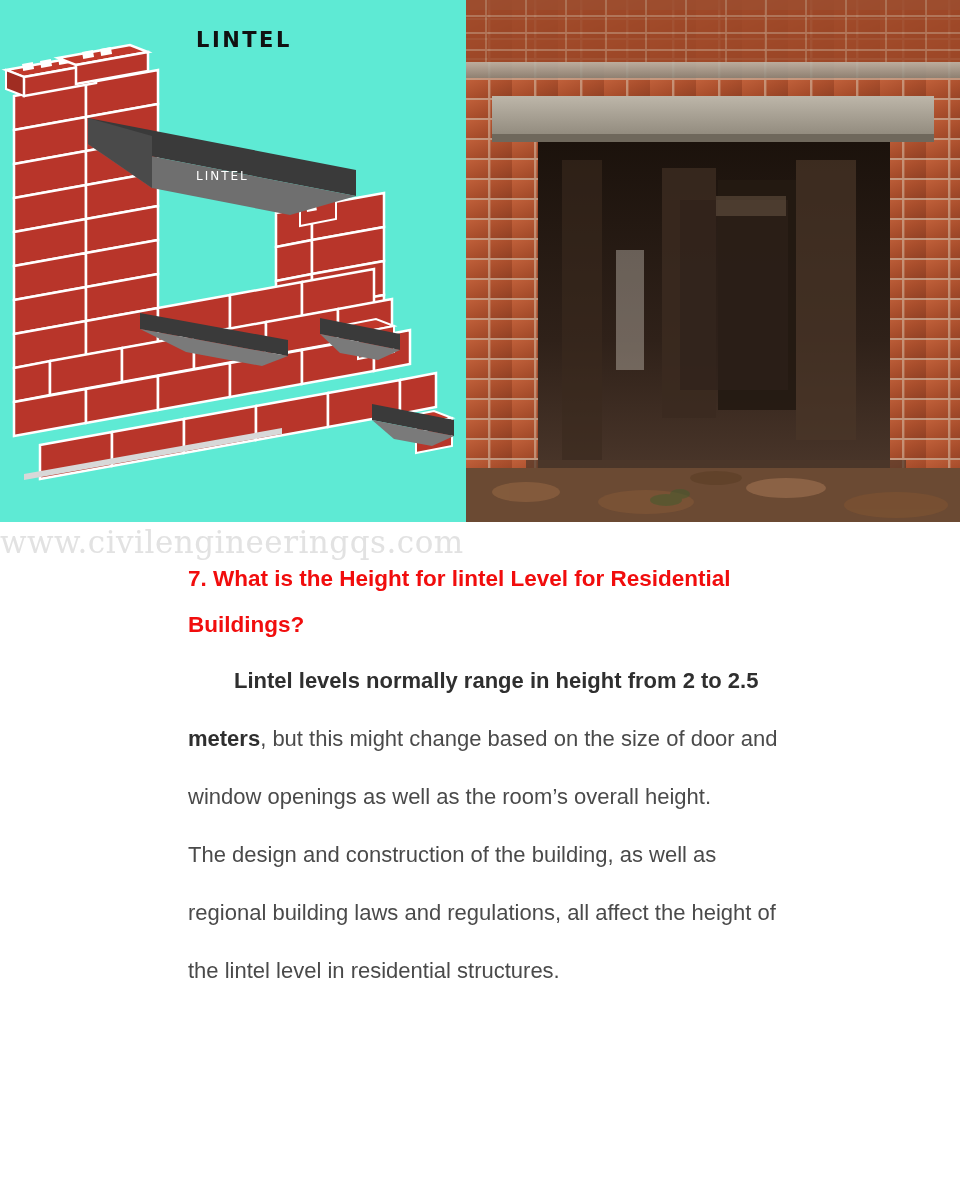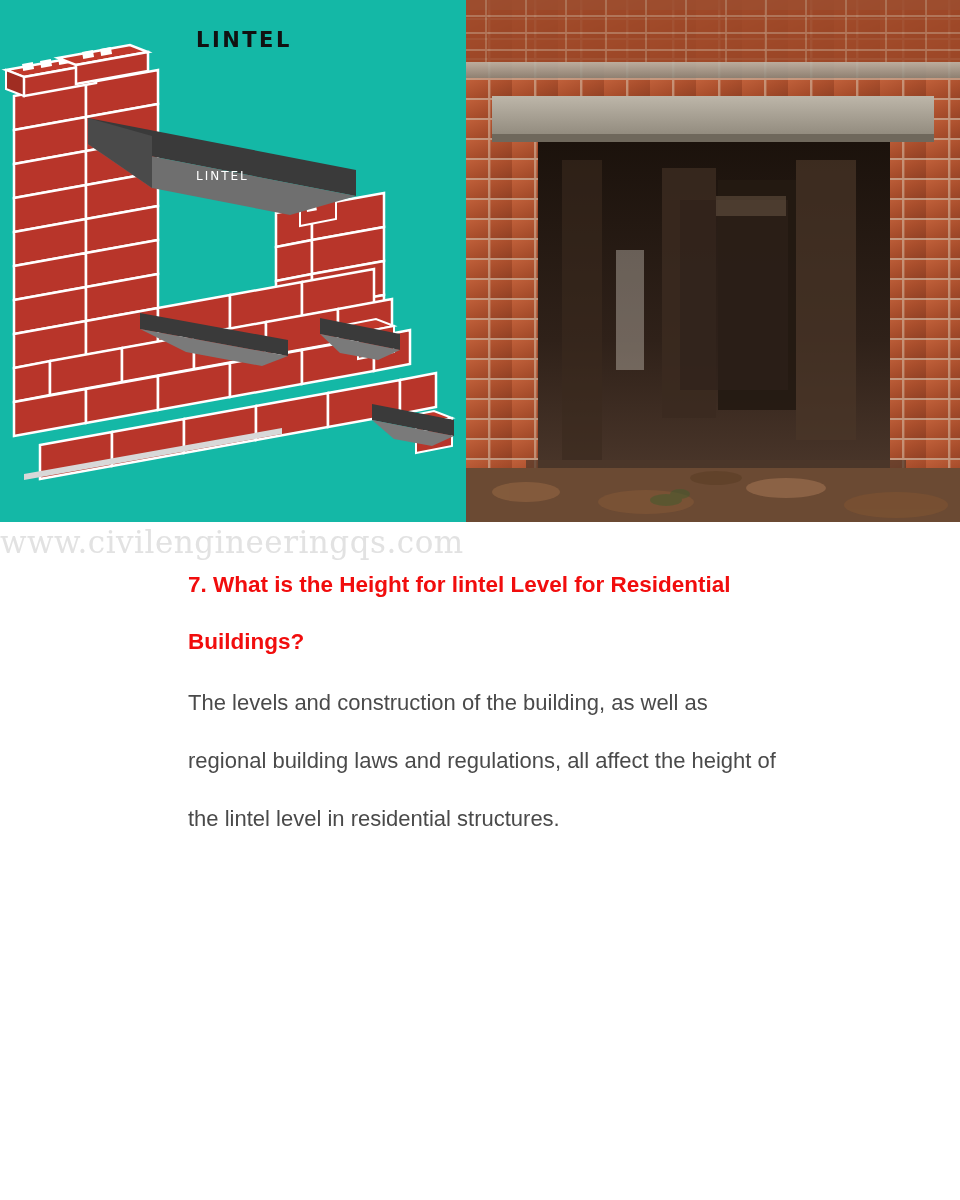--- a/index.html
+++ b/index.html
@@ -25,21 +25,21 @@
     height: 522px;
   }
 
   
   .illustration {
     position: absolute;
     top: 0;
     left: 0;
     width: 466px;
     height: 522px;
-    background: #14b8a6;
+    background: #5eead4;
   }
   .illus-title {
     position: absolute;
     top: 28px;
     left: 196px;
     font-size: 21px;
     letter-spacing: 2.5px;
     font-weight: 600;
     color: #111111;
     font-family: "DejaVu Sans", sans-serif;
@@ -81,21 +81,21 @@
   .content {
     position: absolute;
     top: 556px;
     left: 188px;
     width: 600px;
   }
   .question {
     color: #f10d0d;
     font-weight: bold;
     font-size: 22.5px;
-    line-height: 57px;
+    line-height: 46px;
     margin: 0 0 4px 0;
     font-family: "Liberation Sans", sans-serif;
   }
   .para {
     font-size: 22px;
     line-height: 58px;
     color: #4a4a4a;
     margin: 0;
     font-family: "Liberation Sans", sans-serif;
   }
@@ -294,14 +294,15 @@
         <ellipse cx="214" cy="494" rx="10" ry="5"></ellipse>
       </g>
     </svg>
   </div>
 </div>
 
 <div class="watermark">www.civilengineeringqs.com</div>
 
 <div class="content">
   <p class="question">7. What is the Height for lintel Level for Residential Buildings?</p>
-  <p class="para">The levels and construction of the building, as well as regional building laws and regulations, all affect the height of the lintel level in residential structures.</p>
+  <p class="para"><span class="indent"></span><b>Lintel levels normally range in height from 2 to 2.5 meters</b><span>, but this might change based on the size of door and window openings as well as the room’s overall height.</span></p>
+  <p class="para">The design and construction of the building, as well as regional building laws and regulations, all affect the height of the lintel level in residential structures.</p>
 </div>
 
 </body></html>

